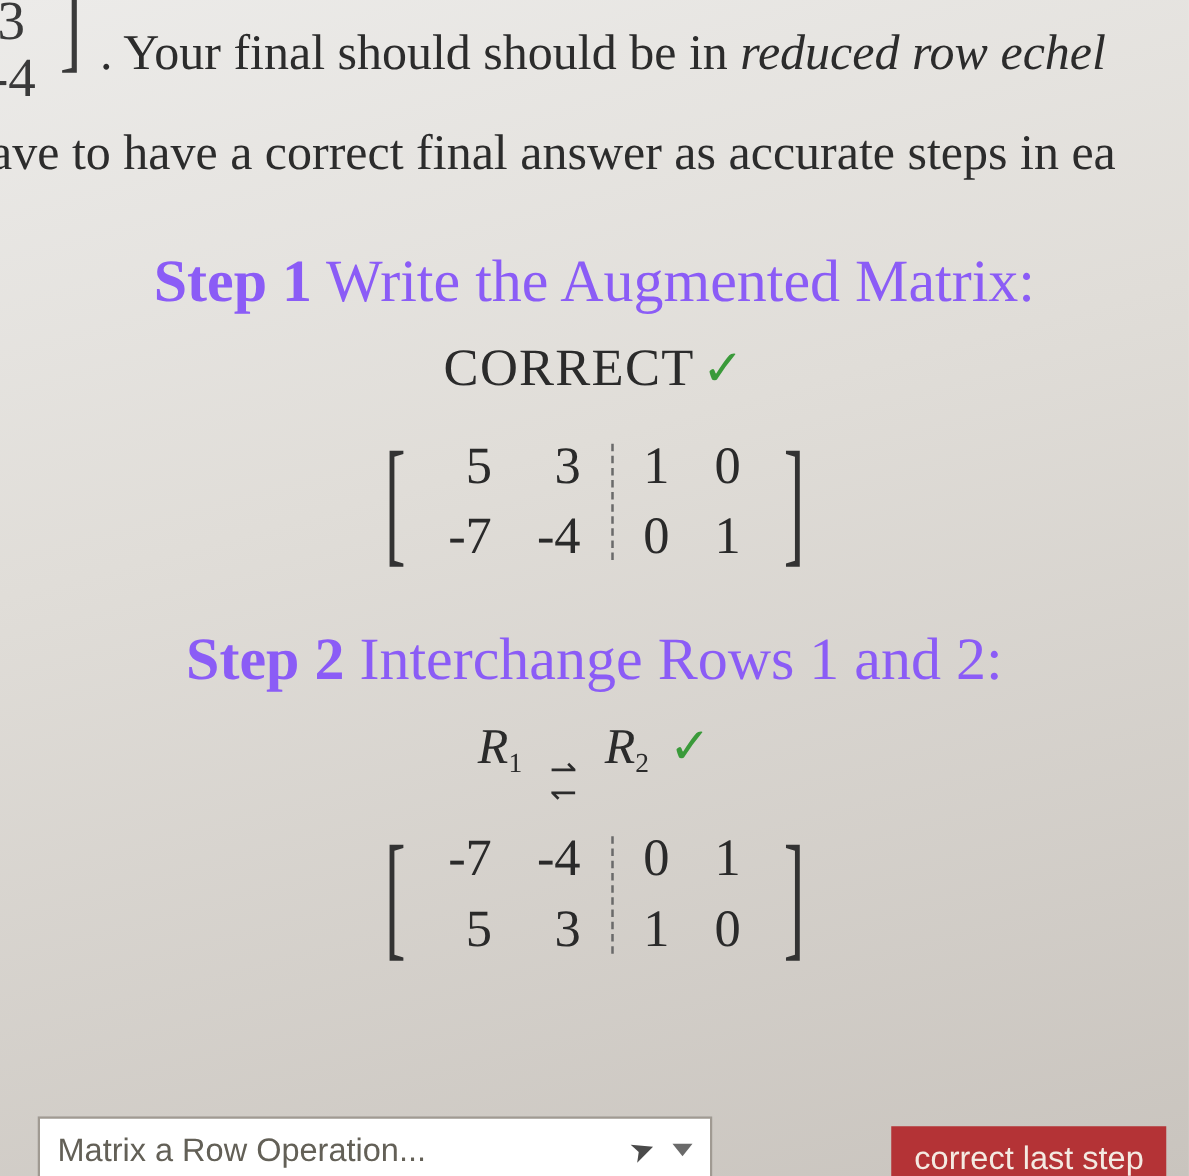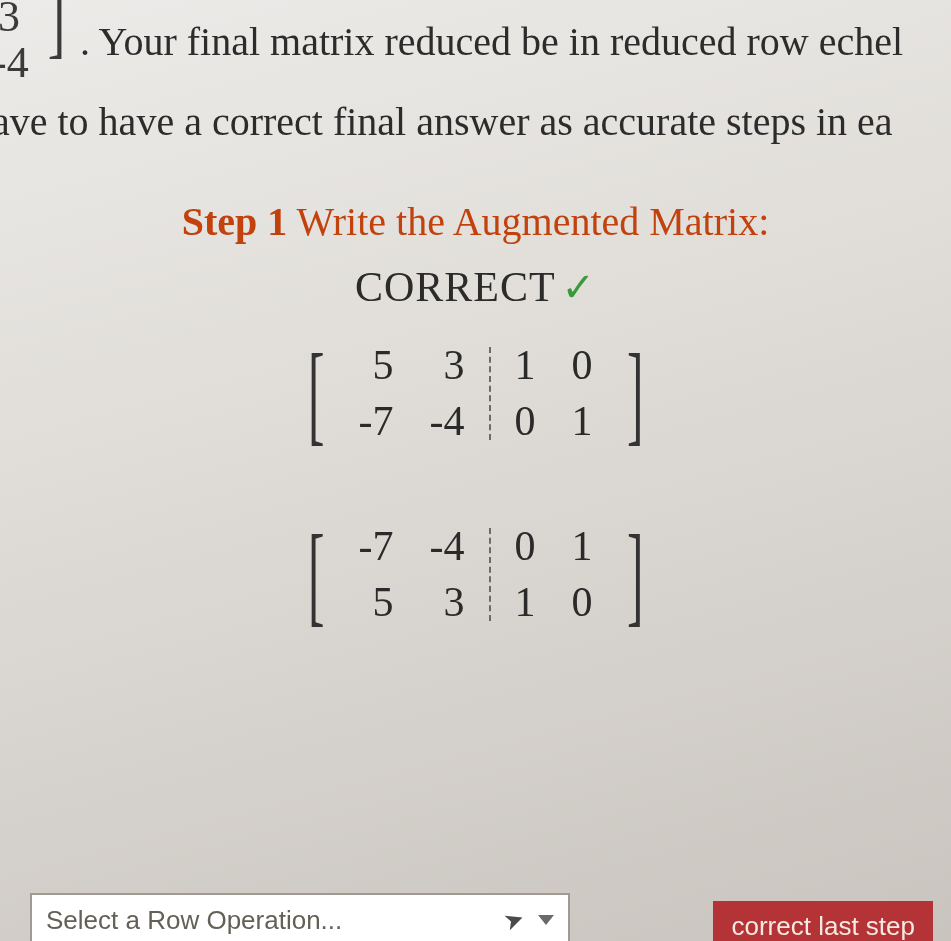--- a/index.html
+++ b/index.html
@@ -37,38 +37,38 @@
     color: #3a3a3a;
   }
   .intro1 {
     position: absolute;
     top: 18px;
     left: 80px;
     font-size: 40px;
     white-space: nowrap;
     color: #2c2c2c;
   }
-  .intro1 .ital { }
+  .intro1 .ital { font-style: italic; }
   .intro2 {
     position: absolute;
     top: 98px;
     left: -8px;
     font-size: 40px;
     white-space: nowrap;
     color: #2c2c2c;
   }
   .step-block {
     position: absolute;
     width: 100%;
     text-align: center;
   }
   .step1 { top: 198px; }
   .step-title {
-    font-size: 40px;
-    color: #c2410c;
+    font-size: 48px;
+    color: #8b5cf6;
     margin-bottom: 18px;
   }
   .step-title .bold { font-weight: 700; }
   .correct-line {
     font-size: 42px;
     letter-spacing: 1px;
     color: #2b2b2b;
     margin-bottom: 8px;
   }
   .check { color: #3a9a3a; font-size: 40px; margin-left: 6px; }
@@ -176,21 +176,21 @@
 
 <div class="page">
 
   <div class="top-frag">
     <div class="num3">3</div>
     <div class="num4">-4</div>
   </div>
   <div class="bracket-rt">]</div>
 
   <div class="intro1">
-    <span>. Your final matrix reduced be in </span><span class="ital">reduced row echel</span>
+    <span>. Your final should should be in </span><span class="ital">reduced row echel</span>
   </div>
   <div class="intro2">ave to have a correct final answer as accurate steps in ea</div>
 
   <div class="step-block step1">
     <div class="step-title">
       <span class="bold">Step 1</span><span> Write the Augmented Matrix:</span>
     </div>
     <div class="correct-line">
       <span>CORRECT</span><span class="check">✓</span>
     </div>
@@ -213,20 +213,31 @@
         <div class="mcol">
           <span>0</span>
           <span>1</span>
         </div>
       </div>
       <span class="mbrk">]</span>
     </div>
   </div>
 
   <div class="step-block step2">
+    <div class="step-title">
+      <span class="bold">Step 2</span><span> Interchange Rows 1 and 2:</span>
+    </div>
+    <div class="swap-line">
+      <span>R</span><sub>1</sub>
+      <span class="swap-arrows">
+        <span class="up">⇀</span><span class="dn">↽</span>
+      </span>
+      <span>R</span><sub>2</sub>
+      <span class="check" style="font-style:normal">✓</span>
+    </div>
     <div class="matrix">
       <span class="mbrk">[</span>
       <div class="mcols">
         <div class="mcol">
           <span>-7</span>
           <span>5</span>
         </div>
         <div class="mcol">
           <span>-4</span>
           <span>3</span>
@@ -240,21 +251,21 @@
           <span>1</span>
           <span>0</span>
         </div>
       </div>
       <span class="mbrk">]</span>
     </div>
   </div>
 
   <div class="bottom-row">
     <div class="select-box">
-      <span>Select a Row Operation...</span>
+      <span>Matrix a Row Operation...</span>
       <span class="caret-area">
         <span class="cursor-ic">➤</span>
         <span class="caret-dn"></span>
       </span>
     </div>
     <button class="remove-btn">
       <span>correct last step</span>
     </button>
   </div>
 

